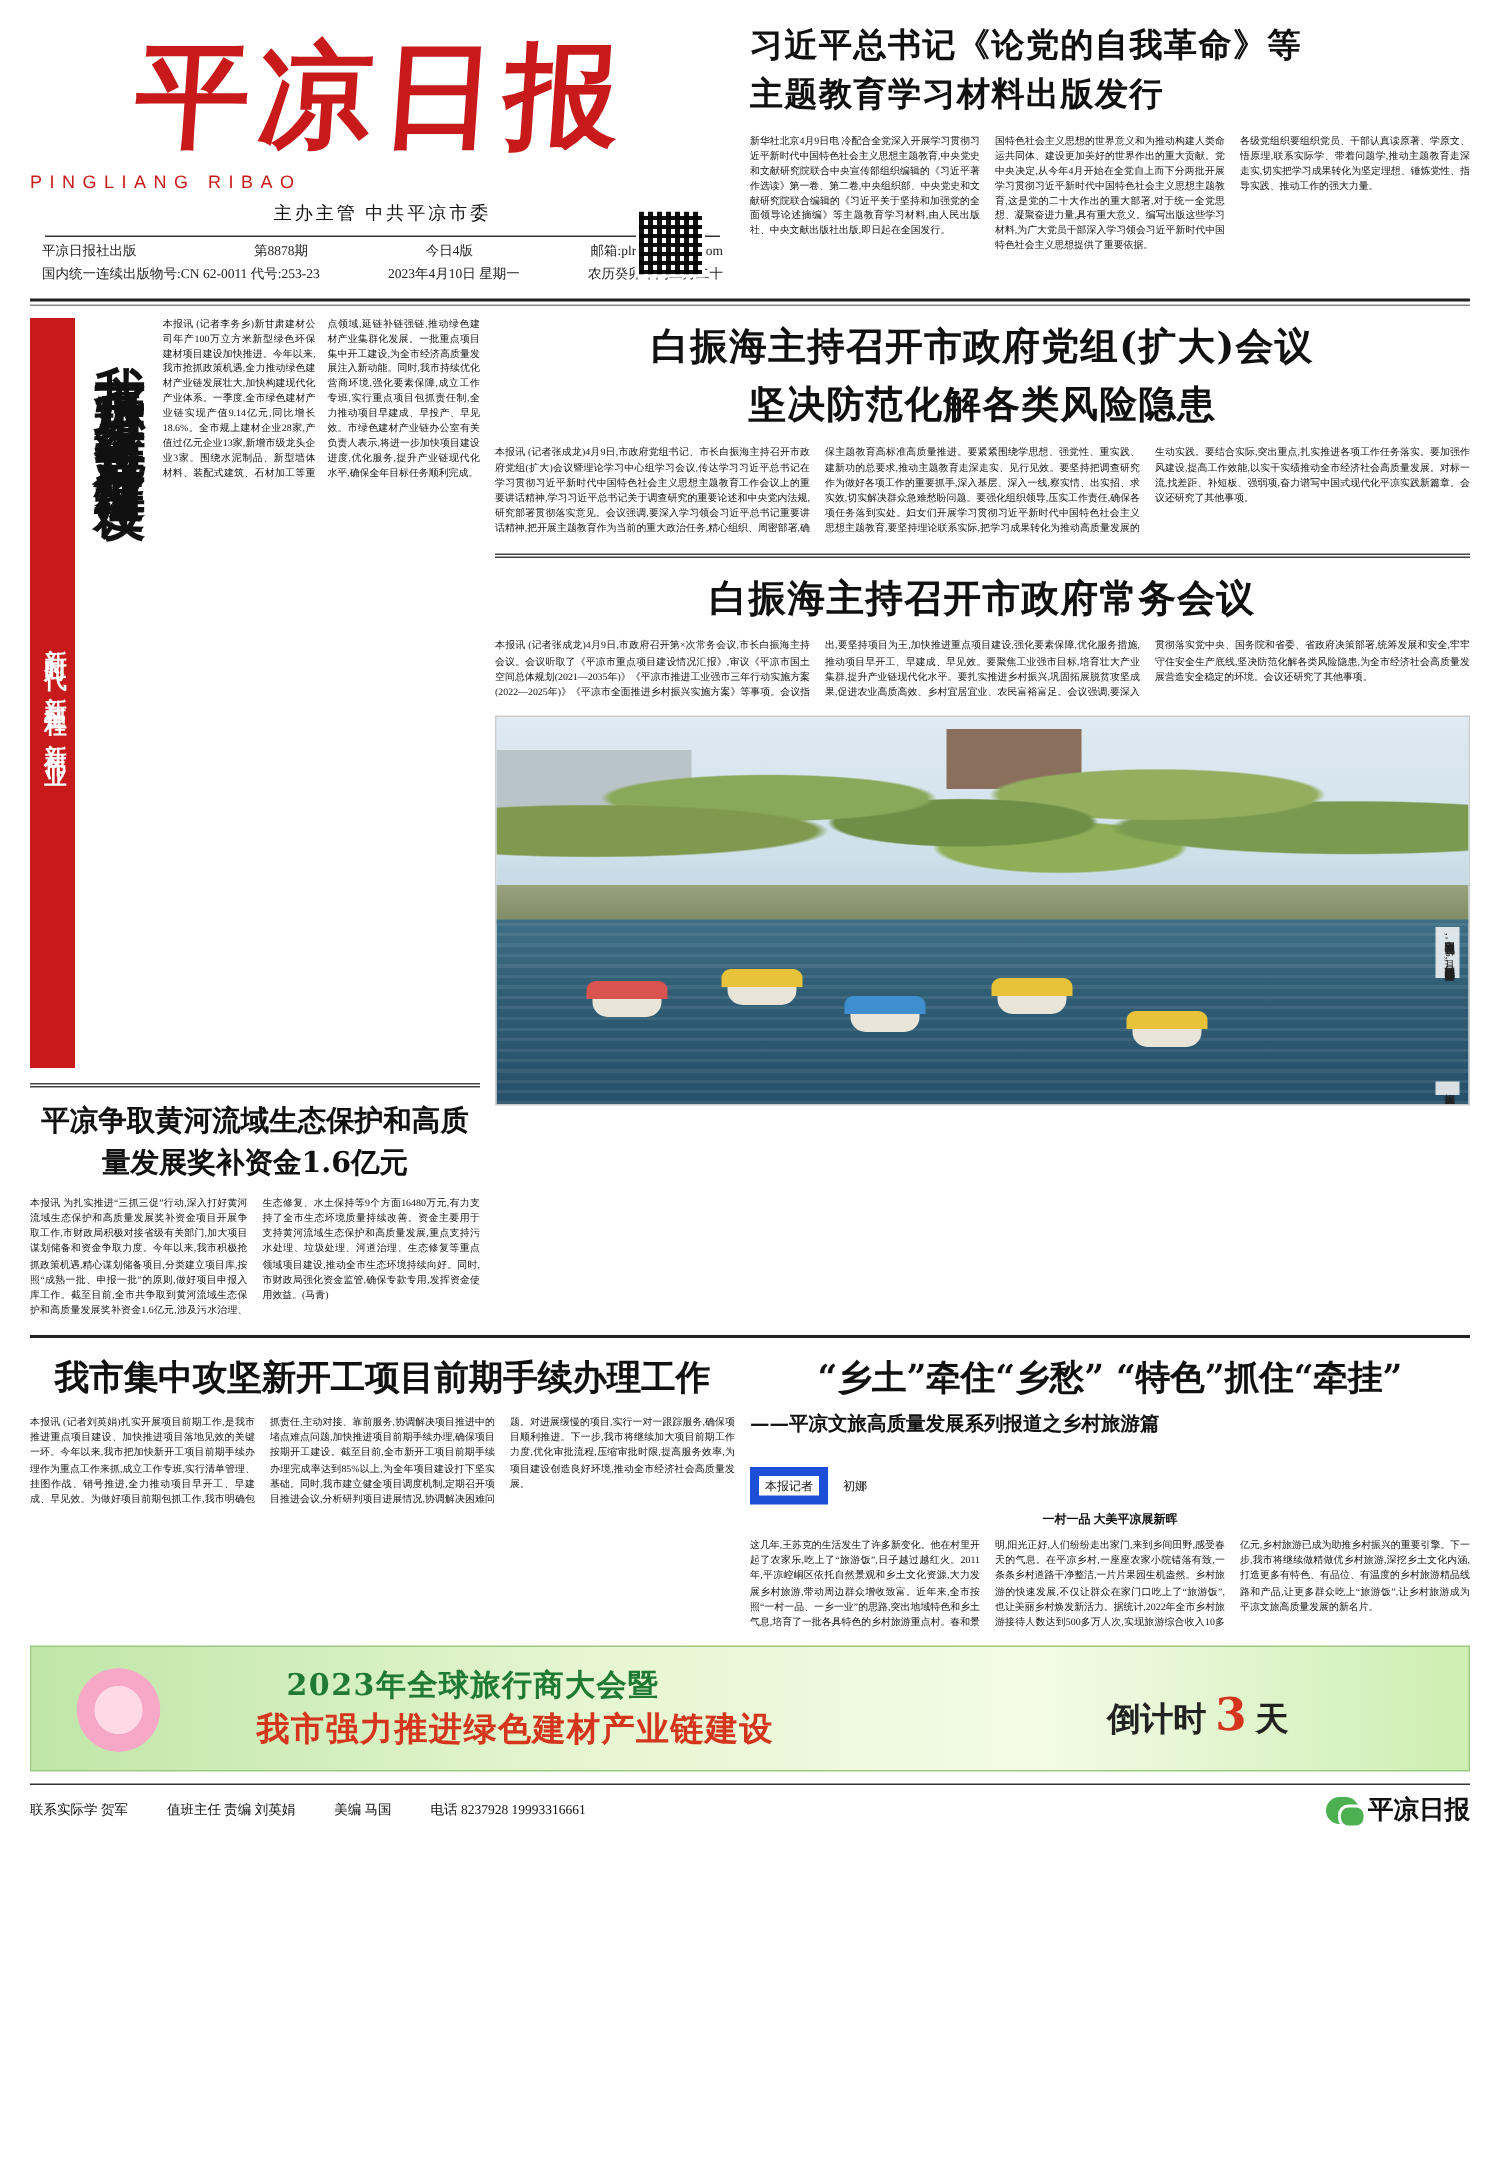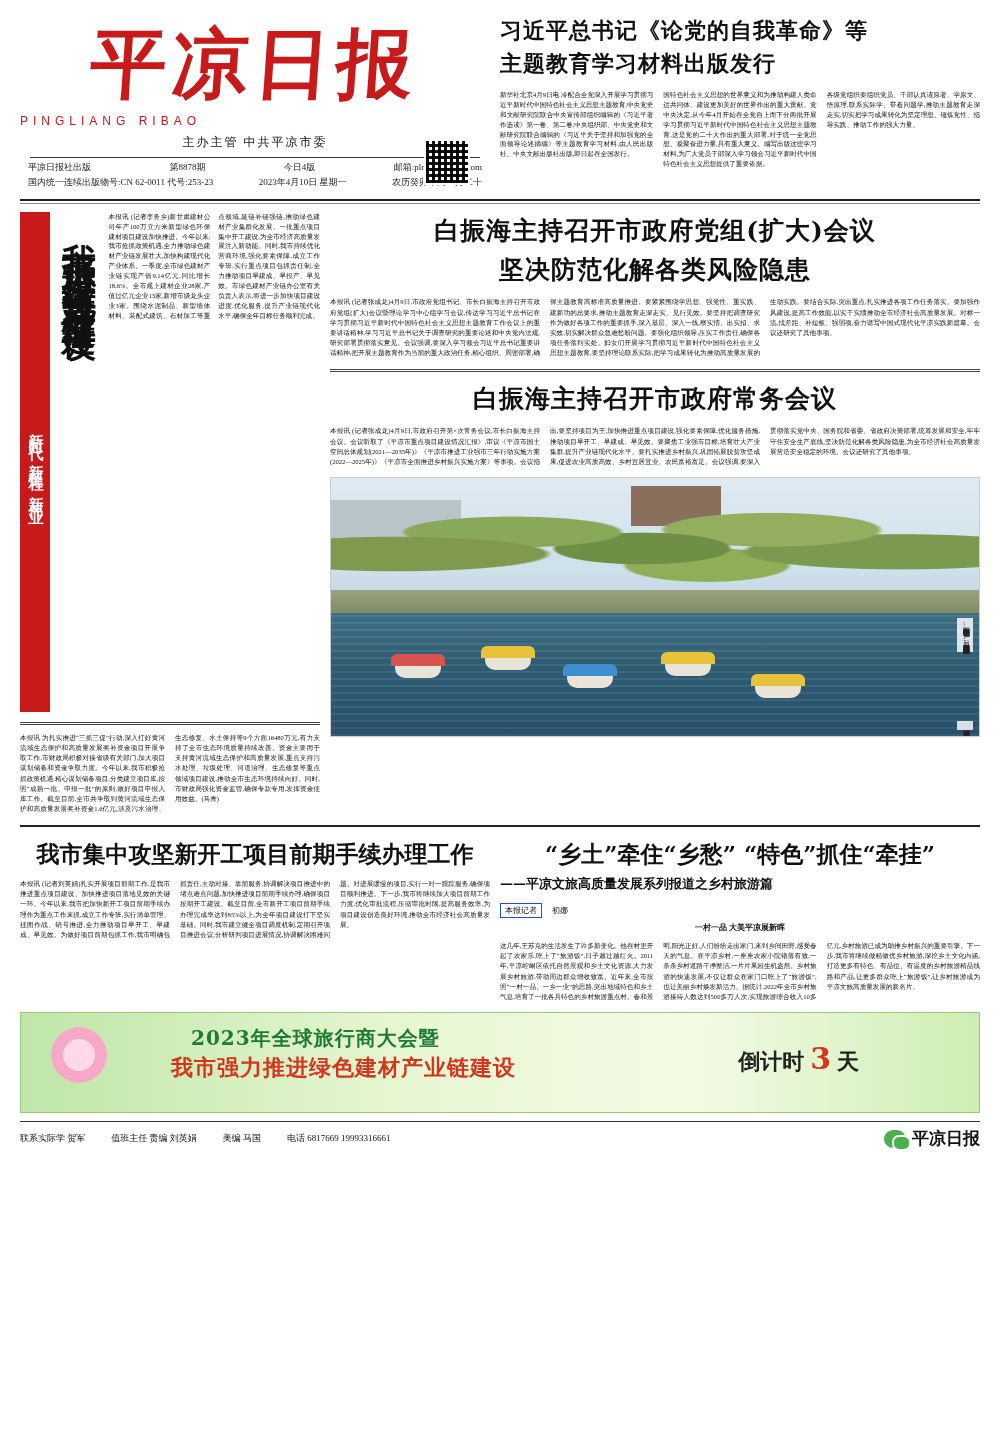--- a/index.html
+++ b/index.html
@@ -187,28 +187,28 @@
 
   
   .bottom { display:flex; gap:10px; padding:0 4px; margin-top:10px; }
   .bcol-left { width:470px; }
   .bcol-right { flex:1; }
   .subhead {
     font-size:13px; margin-top:4px; font-weight:bold;
     font-family:"DejaVu Serif", serif;
   }
   .byline-box {
-    display:inline-block; border:1px solid #1d4ed8;
-    font-size:8px; padding:1px 4px; margin-right:6px;
+    display:inline-block; border:6px solid #1d4ed8;
+    font-size:8px; padding:1px 4px; margin-right:6px;margin-top:14px;
   }
   .inline-head { font-size:8px; font-weight:bold; text-align:center; margin:4px 0; }
 
   
   .ad {
-    margin:10px 4px 0 4px; height:101px; position:relative;
+    margin:10px 4px 0 4px; height:84px; position:relative;
     background:linear-gradient(90deg,#bfe6a8,#e7f6d2 40%,#f3fbe6 70%,#cdeeb2);
     border:1px solid #9ec77f; overflow:hidden;text-align:center;
   }
   .ad-t1 {
     position:absolute; left:170px; top:12px;
     font-family:"DejaVu Serif", serif; font-weight:bold; font-size:20px;
     color:#1f7a33; letter-spacing:1px;
   }
   .ad-t2 {
     position:absolute; left:150px; top:40px;
@@ -288,20 +288,21 @@
 
     <div class="col-left">
       <div class="vbox">
         <div class="vkicker">新时代  新征程  新伟业</div>
         <div class="vtitle">我市强力推进绿色建材产业链建设</div>
         <div class="vbody">本报讯 (记者李务乡)新甘肃建材公司年产100万立方米新型绿色环保建材项目建设加快推进。今年以来,我市抢抓政策机遇,全力推动绿色建材产业链发展壮大,加快构建现代化产业体系。一季度,全市绿色建材产业链实现产值9.14亿元,同比增长18.6%。全市规上建材企业28家,产值过亿元企业13家,新增市级龙头企业3家。围绕水泥制品、新型墙体材料、装配式建筑、石材加工等重点领域,延链补链强链,推动绿色建材产业集群化发展。一批重点项目集中开工建设,为全市经济高质量发展注入新动能。同时,我市持续优化营商环境,强化要素保障,成立工作专班,实行重点项目包抓责任制,全力推动项目早建成、早投产、早见效。市绿色建材产业链办公室有关负责人表示,将进一步加快项目建设进度,优化服务,提升产业链现代化水平,确保全年目标任务顺利完成。</div>
       </div>
 
       <div class="rule-d"></div>
 
+      <div class="headline-mid" style="font-size:19px;">平凉争取黄河流域生态保护和高质量发展奖补资金1.6亿元</div>
       <div class="body2">本报讯 为扎实推进“三抓三促”行动,深入打好黄河流域生态保护和高质量发展奖补资金项目开展争取工作,市财政局积极对接省级有关部门,加大项目谋划储备和资金争取力度。今年以来,我市积极抢抓政策机遇,精心谋划储备项目,分类建立项目库,按照“成熟一批、申报一批”的原则,做好项目申报入库工作。截至目前,全市共争取到黄河流域生态保护和高质量发展奖补资金1.6亿元,涉及污水治理、生态修复、水土保持等9个方面16480万元,有力支持了全市生态环境质量持续改善。资金主要用于支持黄河流域生态保护和高质量发展,重点支持污水处理、垃圾处理、河道治理、生态修复等重点领域项目建设,推动全市生态环境持续向好。同时,市财政局强化资金监管,确保专款专用,发挥资金使用效益。(马青)</div>
     </div>
 
     <div class="col-right">
       <div class="headline-big">白振海主持召开市政府党组(扩大)会议</div>
       <div class="headline-big">坚决防范化解各类风险隐患</div>
       <div class="body3">本报讯 (记者张成龙)4月9日,市政府党组书记、市长白振海主持召开市政府党组(扩大)会议暨理论学习中心组学习会议,传达学习习近平总书记在学习贯彻习近平新时代中国特色社会主义思想主题教育工作会议上的重要讲话精神,学习习近平总书记关于调查研究的重要论述和中央党内法规,研究部署贯彻落实意见。会议强调,要深入学习领会习近平总书记重要讲话精神,把开展主题教育作为当前的重大政治任务,精心组织、周密部署,确保主题教育高标准高质量推进。要紧紧围绕学思想、强党性、重实践、建新功的总要求,推动主题教育走深走实、见行见效。要坚持把调查研究作为做好各项工作的重要抓手,深入基层、深入一线,察实情、出实招、求实效,切实解决群众急难愁盼问题。要强化组织领导,压实工作责任,确保各项任务落到实处。妇女们开展学习贯彻习近平新时代中国特色社会主义思想主题教育,要坚持理论联系实际,把学习成果转化为推动高质量发展的生动实践。要结合实际,突出重点,扎实推进各项工作任务落实。要加强作风建设,提高工作效能,以实干实绩推动全市经济社会高质量发展。对标一流,找差距、补短板、强弱项,奋力谱写中国式现代化平凉实践新篇章。会议还研究了其他事项。</div>
 
       <div class="rule-d"></div>
 
@@ -369,21 +370,21 @@
     <div class="ad-t2">我市强力推进绿色建材产业链建设</div>
     <div class="ad-count">
       <span>倒计时</span><span class="num">3</span><span>天</span>
     </div>
   </div>
 
   <div class="footer">
     <span class="f-item">联系实际学 贺军</span>
     <span class="f-item">值班主任 责编 刘英娟</span>
     <span class="f-item">美编 马国</span>
-    <span class="f-item">电话 6817669        19993316661</span>
+    <span class="f-item">电话 8237928        19993316661</span>
     <span class="spacer"></span>
     <span class="wechat">
       <span class="wx-icon"></span>
       <span>平凉日报</span>
     </span>
   </div>
 
 </div>
 
 </body></html>

